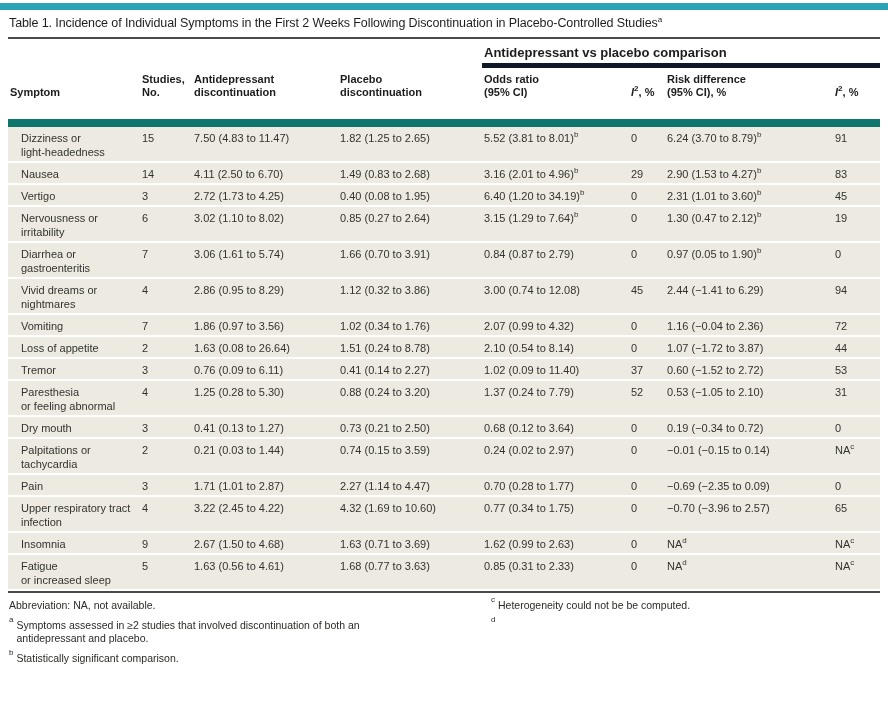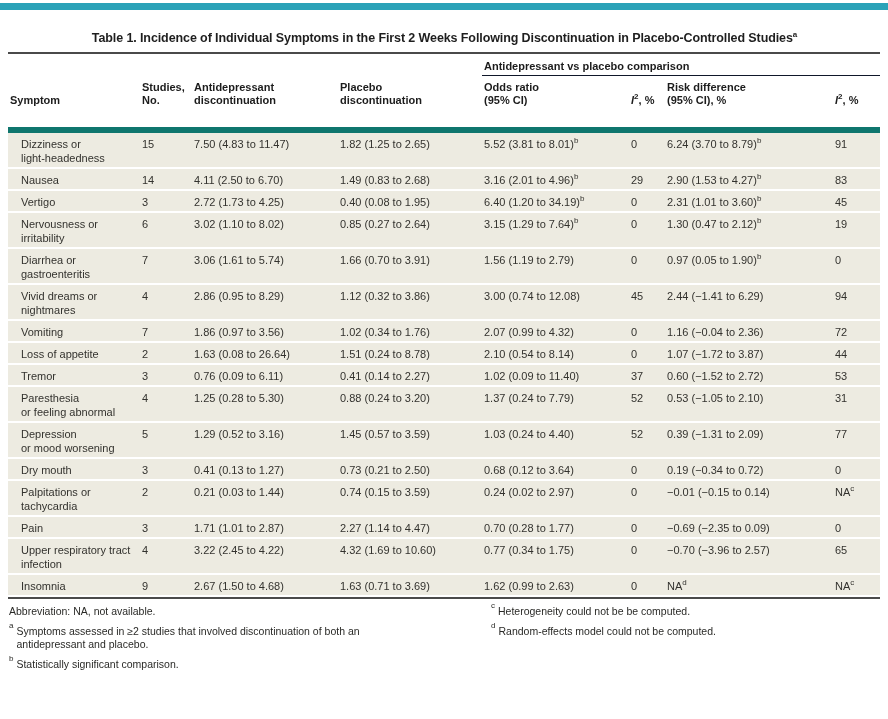--- a/index.html
+++ b/index.html
@@ -3,44 +3,44 @@
 <meta charset="utf-8">
 <style>
   * { margin:0; padding:0; box-sizing:border-box; }
   html,body { background:#fff; }
   .page {
     width:888px; height:719px; background:#fff; position:relative;
     font-family:"Liberation Sans", sans-serif; color:#33322e; overflow:hidden;
   }
   .accent-bar { margin-top:3px; height:7px; background:#2aa2b8; }
   .title {
-    padding:20px 8px 7px 9px; font-size:12.5px; font-weight:bold;
-    color:#1e1e1e; letter-spacing:-0.1px;text-align:center;
+    padding:5px 8px 7px 9px; font-size:12.5px; font-weight:normal;
+    color:#1e1e1e; letter-spacing:-0.1px;
   }
   .title sup { font-size:8px; }
   .table-wrap {
     margin:0 8px; border-top:2px solid #4a4a4a; border-bottom:2px solid #4a4a4a;
   }
   table { width:100%; border-collapse:collapse; table-layout:fixed; font-size:11px; }
   col.c1{width:132px} col.c2{width:52px} col.c3{width:146px} col.c4{width:144px}
   col.c5{width:147px} col.c6{width:36px}  col.c7{width:168px} col.c8{width:47px}
   thead th {
     text-align:left; font-weight:bold; color:#1c1c1c;
     vertical-align:bottom; padding:0 2px; background:#fff;
   }
   .h-row1 th, .h-row2 th { padding:0; }
   .sp {
-    font-size:11px; font-weight:bold; padding:6px 0 3px 2px;
-    border-bottom:1px solid #0f172a;
+    font-size:13px; font-weight:bold; padding:6px 0 3px 2px;
+    border-bottom:5px solid #0f172a;
   }
   .sp-incidence { margin-right:16px; }
   .sp-odds { margin-right:10px; }
   .h-row3 th {
     padding:5px 2px 20px 2px; line-height:13px; white-space:pre-line;
-    border-bottom:6px solid #0f766e; vertical-align:bottom;
+    border-bottom:8px solid #0f766e; vertical-align:bottom;
   }
   .i-it { font-style:italic; }
   thead sup, tbody sup, .fn sup { font-size:8px; vertical-align:super; line-height:0; }
   tbody td {
     background:#edebe1; border-bottom:2px solid #fff;
     padding:4px 2px 2px 2px; line-height:14px; vertical-align:top;
   }
   tbody td.c-sym { padding-left:13px; }
   .foot {
     display:flex; margin:6px 8px 0 9px; font-size:10.5px; color:#2a2a27;
@@ -134,21 +134,21 @@
             <td>3.15 (1.29 to 7.64)<sup>b</sup></td>
             <td>0</td>
             <td>1.30 (0.47 to 2.12)<sup>b</sup></td>
             <td>19</td>
           </tr>
           <tr>
             <td class="c-sym">Diarrhea or<br>gastroenteritis</td>
             <td>7</td>
             <td>3.06 (1.61 to 5.74)</td>
             <td>1.66 (0.70 to 3.91)</td>
-            <td>1.56 (1.19 to 2.79)</td>
+            <td>0.84 (0.87 to 2.79)</td>
             <td>0</td>
             <td>0.97 (0.05 to 1.90)<sup>b</sup></td>
             <td>0</td>
           </tr>
           <tr>
             <td class="c-sym">Vivid dreams or<br>nightmares</td>
             <td>4</td>
             <td>2.86 (0.95 to 8.29)</td>
             <td>1.12 (0.32 to 3.86)</td>
             <td>3.00 (0.74 to 12.08)</td>
@@ -190,30 +190,20 @@
             <td class="c-sym">Paresthesia<br>or feeling abnormal</td>
             <td>4</td>
             <td>1.25 (0.28 to 5.30)</td>
             <td>0.88 (0.24 to 3.20)</td>
             <td>1.37 (0.24 to 7.79)</td>
             <td>52</td>
             <td>0.53 (−1.05 to 2.10)</td>
             <td>31</td>
           </tr>
           <tr>
-            <td class="c-sym">Depression<br>or mood worsening</td>
-            <td>5</td>
-            <td>1.29 (0.52 to 3.16)</td>
-            <td>1.45 (0.57 to 3.59)</td>
-            <td>1.03 (0.24 to 4.40)</td>
-            <td>52</td>
-            <td>0.39 (−1.31 to 2.09)</td>
-            <td>77</td>
-          </tr>
-          <tr>
             <td class="c-sym">Dry mouth</td>
             <td>3</td>
             <td>0.41 (0.13 to 1.27)</td>
             <td>0.73 (0.21 to 2.50)</td>
             <td>0.68 (0.12 to 3.64)</td>
             <td>0</td>
             <td>0.19 (−0.34 to 0.72)</td>
             <td>0</td>
           </tr>
           <tr>
@@ -249,20 +239,30 @@
           <tr>
             <td class="c-sym">Insomnia</td>
             <td>9</td>
             <td>2.67 (1.50 to 4.68)</td>
             <td>1.63 (0.71 to 3.69)</td>
             <td>1.62 (0.99 to 2.63)</td>
             <td>0</td>
             <td>NA<sup>d</sup></td>
             <td>NA<sup>c</sup></td>
           </tr>
+          <tr>
+            <td class="c-sym">Fatigue<br>or increased sleep</td>
+            <td>5</td>
+            <td>1.63 (0.56 to 4.61)</td>
+            <td>1.68 (0.77 to 3.63)</td>
+            <td>0.85 (0.31 to 2.33)</td>
+            <td>0</td>
+            <td>NA<sup>d</sup></td>
+            <td>NA<sup>c</sup></td>
+          </tr>
         </tbody>
     </table>
   </div>
 
   <div class="foot">
     <div class="foot-left">
       <div class="fn">
         <span class="fn-text">Abbreviation: NA, not available.</span>
       </div>
       <div class="fn">
@@ -275,18 +275,17 @@
         <span class="fn-text">Statistically significant comparison.</span>
       </div>
     </div>
     <div class="foot-right">
       <div class="fn">
         <sup>c</sup>
         <span class="fn-text">Heterogeneity could not be be computed.</span>
       </div>
       <div class="fn">
         <sup>d</sup>
-        <span class="fn-text">Random-effects model could not be computed.</span>
       </div>
     </div>
   </div>
 
 </div>
 
 </body></html>

